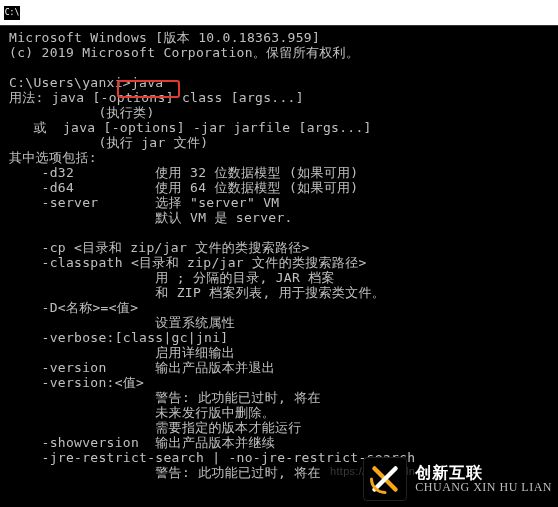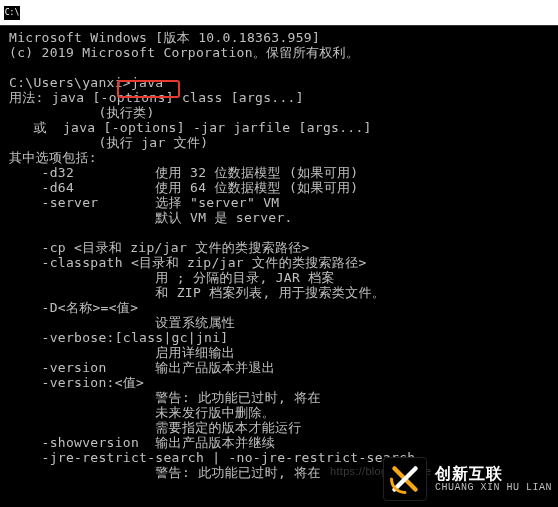--- a/index.html
+++ b/index.html
@@ -61,21 +61,21 @@
     background: #000;
     border: 1px solid #222;
     border-radius: 4px;
     display: flex;
     align-items: center;
     justify-content: center;
   }
   .wm-badge svg { width: 36px; height: 36px; }
   .wm-text { display: flex; flex-direction: column; line-height: 1.1; }
   .wm-cn { color: #fff; font-family: "Microsoft YaHei", sans-serif; font-size: 16px; font-weight: 700; letter-spacing: 1px; }
-  .wm-en { color: #bfbfbf; font-family: Liberation Mono, monospace; font-size: 10px; letter-spacing: 0.5px; }
+  .wm-en { color: #bfbfbf; font-family: Liberation Serif, serif; font-size: 12px; letter-spacing: 0.5px; }
   .faint-url {
     position: absolute;
     color: #3a3a3a;
     font-family: Arial, sans-serif;
     font-size: 11px;
     letter-spacing: 0.3px;
   }
 </style>
 </head>
 <body>

